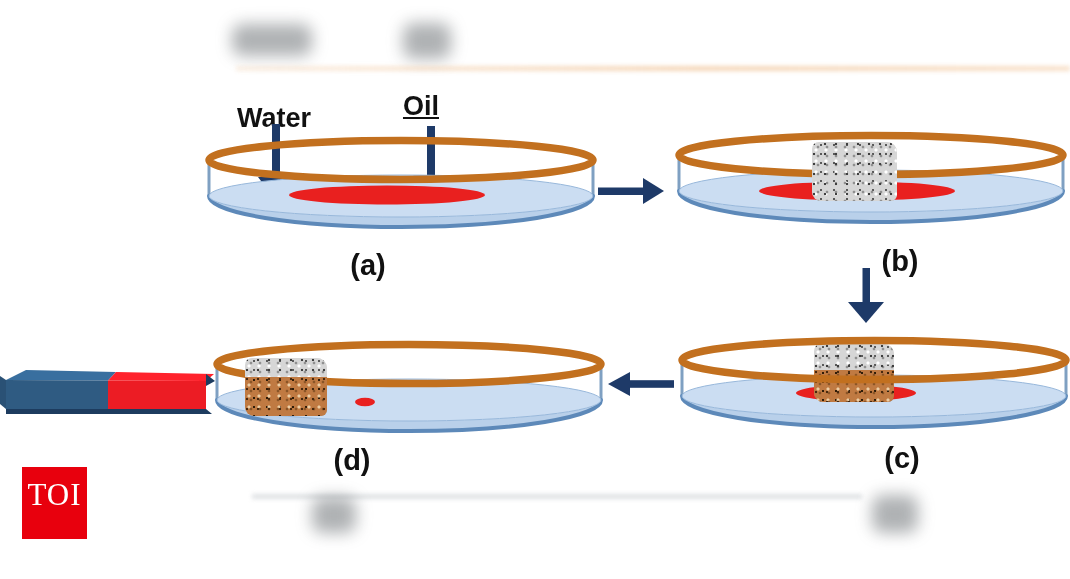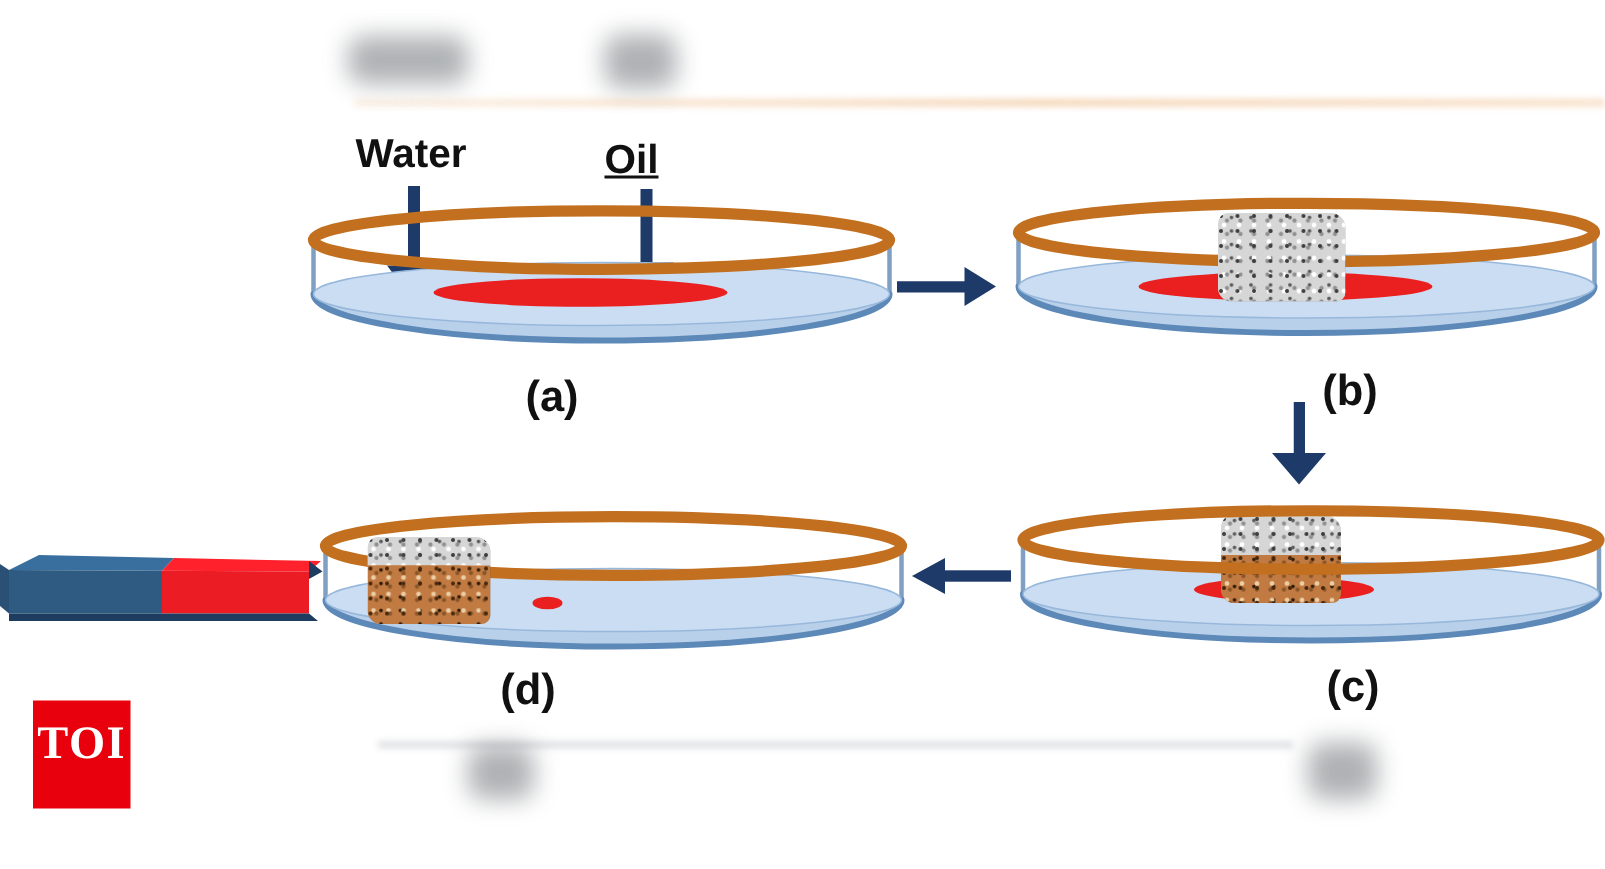--- a/index.html
+++ b/index.html
@@ -45,40 +45,40 @@
   .magnet-lbl{font-size:20.5px;}
   
   .mag-top{filter:brightness(1.22);}
   .mag-blue{fill:var(--magnet-blue,#2F5B82);}
   .mag-red{fill:var(--magnet-red,#EC1C24);}
   .mag-dark{fill:#1D3C5F;}
   .mag-cap{fill:#2A5175;}
   
   .toi{position:absolute;left:22px;top:467px;width:65px;height:72px;
     background:var(--toi-red,#E8000D);color:#fff;font-family:"Liberation Serif",serif;
-    font-weight:bold;font-size:31px;text-align:center;line-height:1;padding-top:12px;
+    font-weight:normal;font-size:31px;text-align:center;line-height:1;padding-top:12px;
     box-sizing:border-box;letter-spacing:1px;}
   
   .smudge{position:absolute;background:#6E7377;filter:blur(8px);opacity:.55;border-radius:10px;}
   .streak{position:absolute;filter:blur(2px);}
 </style>
 </head>
 <body>
 
 <div id="stage">
 
   <div class="smudge" style="left:232px;top:24px;width:80px;height:32px;"></div>
   <div class="smudge" style="left:403px;top:23px;width:48px;height:36px;"></div>
   <div class="streak" style="left:236px;top:66px;width:834px;height:5px;opacity:.8;background:linear-gradient(90deg,rgba(243,201,160,.35),rgba(240,196,152,.85) 55%,rgba(243,201,160,.7));"></div>
 
   <div class="streak" style="left:252px;top:494px;width:610px;height:5px;background:#D8DBDE;opacity:.8;"></div>
   <div class="smudge" style="left:312px;top:497px;width:44px;height:36px;"></div>
   <div class="smudge" style="left:872px;top:495px;width:46px;height:38px;"></div>
 
-  <div class="lbl big" style="left:222px;top:88px;width:104px;text-align:center;">Water</div>
+  <div class="lbl big" style="left:222px;top:104px;width:104px;text-align:center;">Water</div>
   <div class="lbl big" style="left:386px;top:92px;width:70px;text-decoration:underline;">Oil</div>
 
   <svg class="icon" style="left:258px;top:124px;" width="36" height="78">
     <rect class="arrow" x="14" y="0" width="8" height="56"></rect>
     <polygon class="arrow" points="0,53 36,53 18,77"></polygon>
   </svg>
   <svg class="icon" style="left:413px;top:126px;" width="36" height="74">
     <rect class="arrow" x="14" y="0" width="8" height="50"></rect>
     <polygon class="arrow" points="0,49 36,49 18,73"></polygon>
   </svg>

